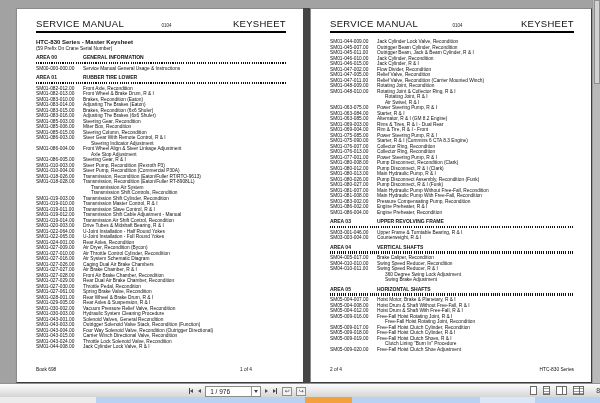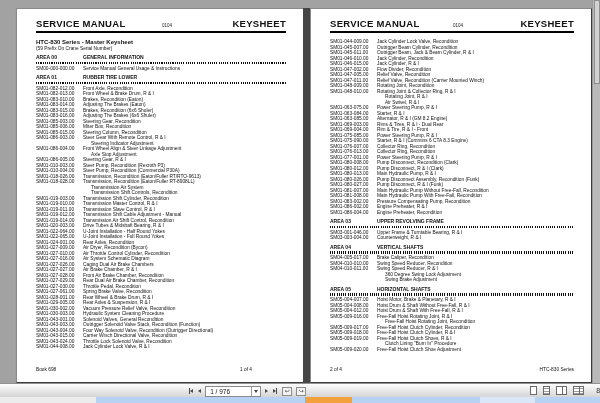--- a/index.html
+++ b/index.html
@@ -11,21 +11,21 @@
           border:1px solid #8a8a8a; border-right-color:#3c3c3c; border-bottom-color:#3c3c3c;
           box-shadow:1px 2px 2px rgba(0,0,0,0.35); }
   .page1 { left:16px;  width:288px; }
   .page2 { left:310px; width:282px; }
   .page-divider { position:absolute; left:303px; top:8px; width:7px; height:376px; background:#454545; }
   .page-inner { position:relative; width:100%; height:100%; padding:9px 17px 0 19px; overflow:hidden;
                 color:#111; }
 
   .doc-header { display:flex; align-items:baseline; justify-content:space-between;
                 border-bottom:2px solid #000; padding-bottom:2px; margin-bottom:6px; }
-  .h-left, .h-right { font-weight:bold; font-size:9.5px; letter-spacing:0.3px; }
+  .h-left, .h-right { font-weight:normal; font-size:9.5px; letter-spacing:0.3px; }
   .h-center { font-size:4.5px; color:#222; transform:translateX(-12px); }
 
   .doc-title { font-weight:bold; font-size:6px; margin:2px 0 1px; }
   .doc-subtitle { font-size:4.8px; margin-bottom:4px; }
 
   .section { margin-top:4px; }
   .area-row { display:flex; font-weight:bold; font-size:5px; line-height:5.5px; }
   .star-sep { height:2.5px; margin:1px 0 1.5px;
               background-image:repeating-linear-gradient(90deg,#111 0px,#111 1.1px,transparent 1.1px,transparent 2.2px); }
   .entry-row { display:flex; font-size:4.8px; line-height:5.5px; white-space:nowrap; }

